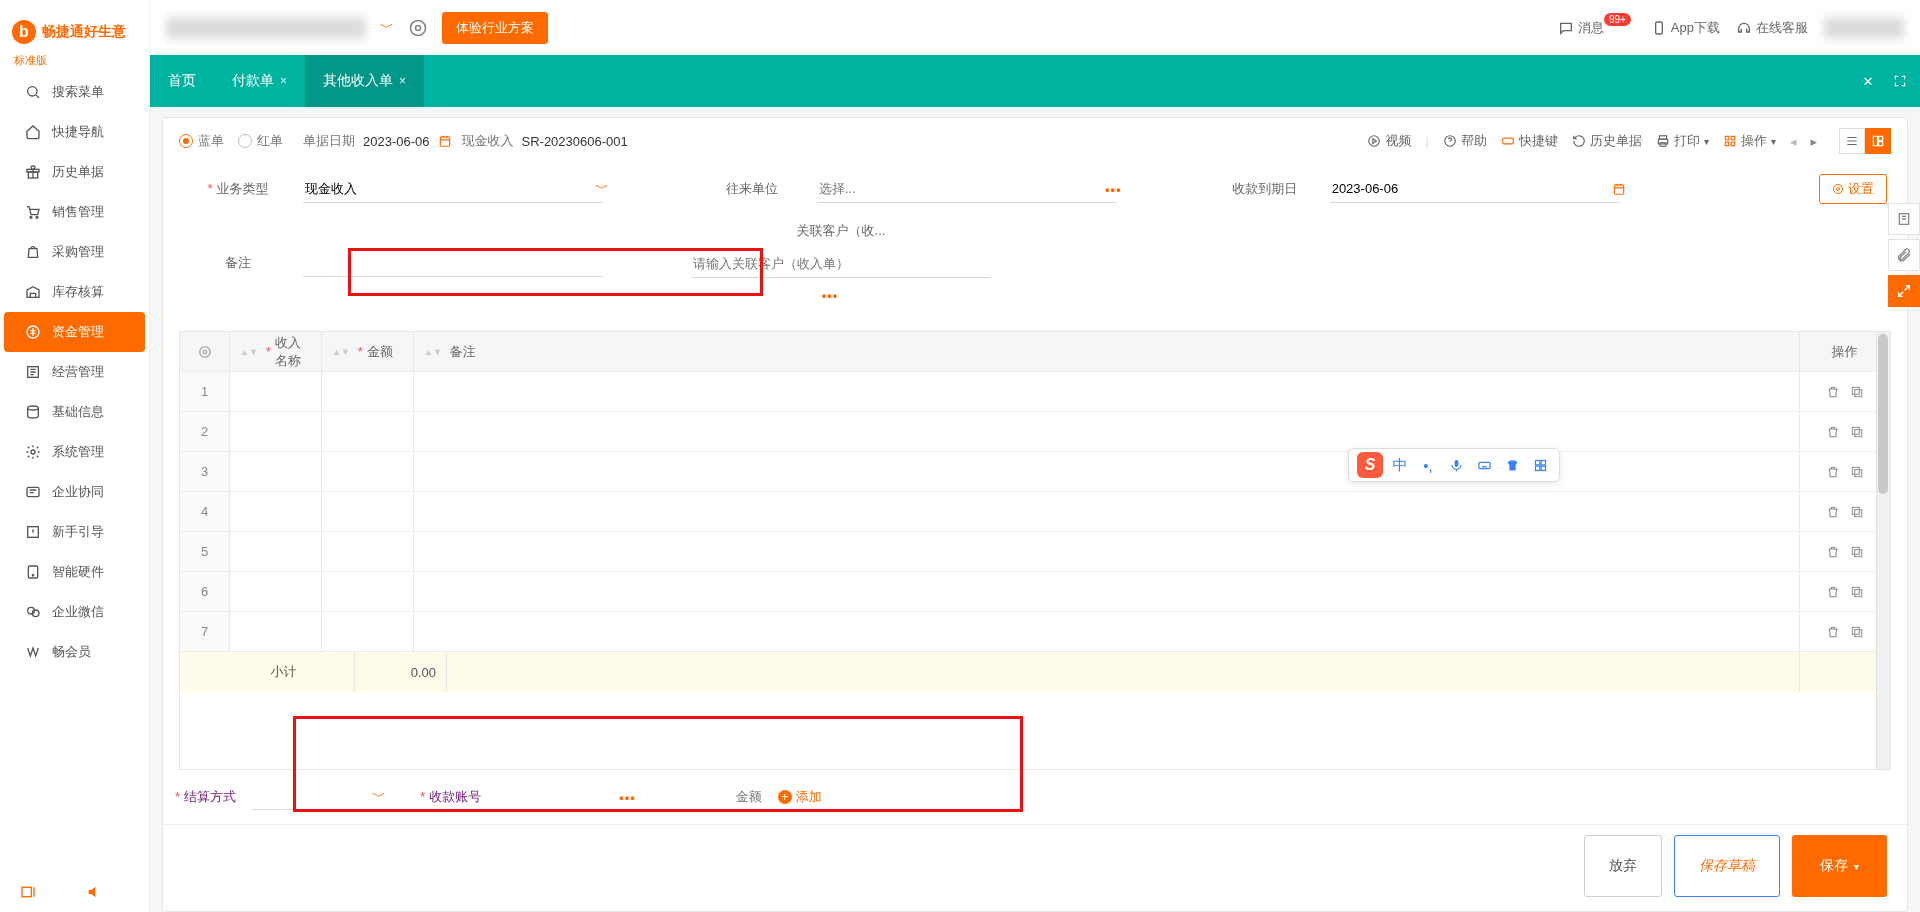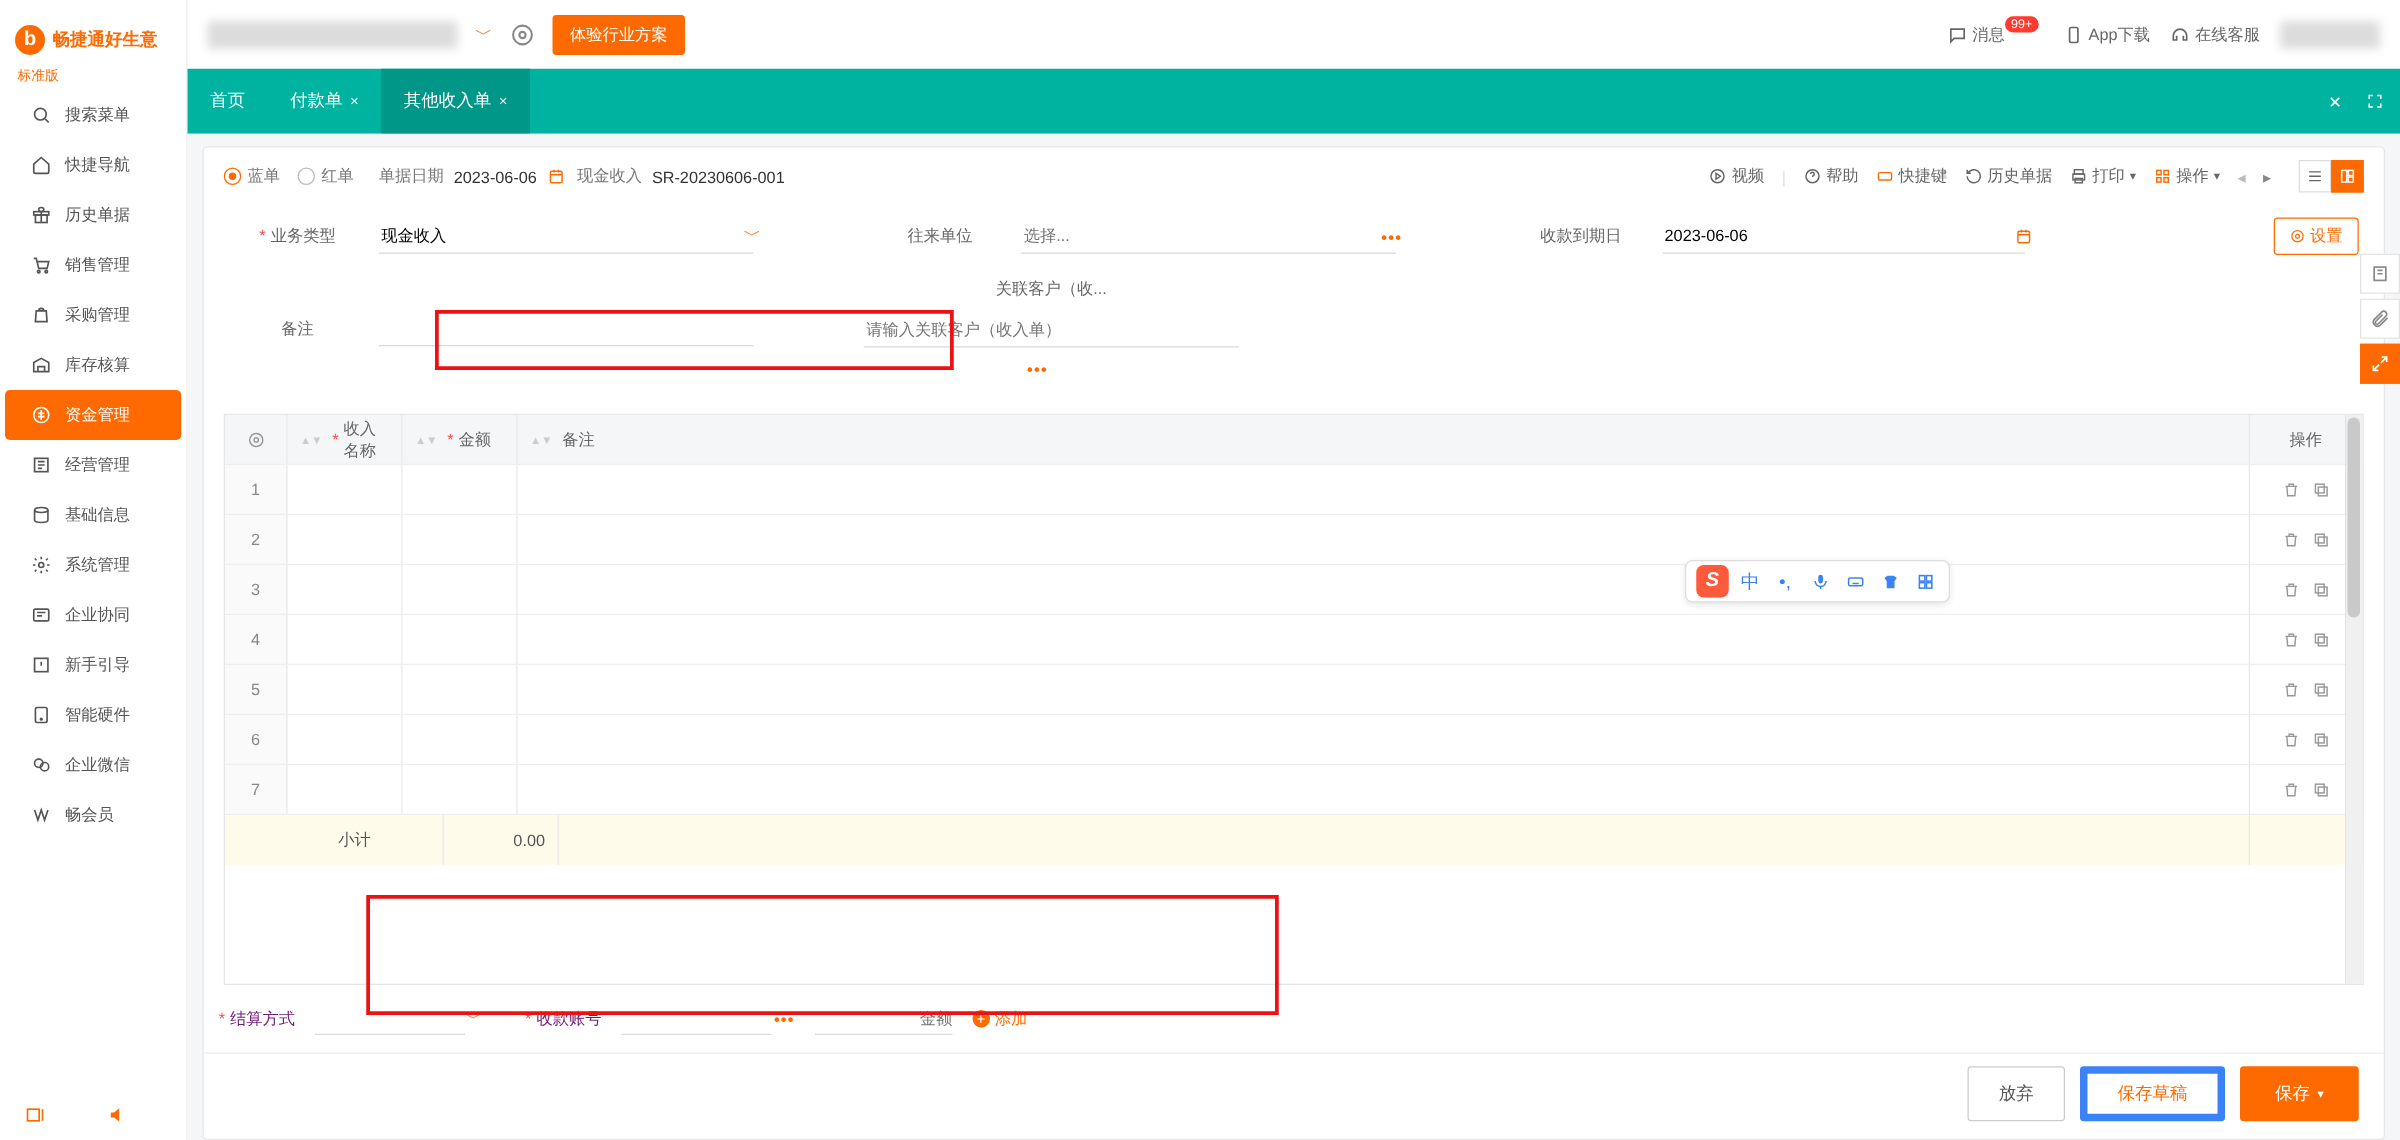--- a/index.html
+++ b/index.html
@@ -101,21 +101,21 @@
 .slabel { font-size:13px; color:#701a75;}
 .sinput { width:120px; border:none; border-bottom:1px solid #d9d9d9; height:26px; font-size:13px; outline:none;}
 .sinput.wide { width:120px;}
 .amount-in { width:110px; border:none; border-bottom:1px solid #d9d9d9; height:26px; font-size:13px; text-align:right; color:#bbb; outline:none;}
 .add-link { color:#ff6a00; display:flex; align-items:center; gap:4px; font-size:13px; cursor:pointer;}
 .add-plus { width:14px; height:14px; border-radius:50%; background:#ff6a00; color:#fff; display:flex; align-items:center; justify-content:center; font-size:12px; line-height:1;}
 
 
 .footer { padding:10px 20px 14px; display:flex; justify-content:flex-end; gap:12px; border-top:1px solid #eee; margin-top:auto;}
 .btn-default { background:#fff; border:1px solid #ccc; color:#555; padding:7px 24px; border-radius:3px; font-size:14px; cursor:pointer;}
-.btn-oline { background:#fff; border:6px solid #3b82f6; color:#ff6a00; padding:7px 24px; border-radius:3px; font-size:14px; cursor:pointer;}
+.btn-oline { background:#fff; border:1px solid #3b82f6; color:#ff6a00; padding:21px 24px; border-radius:3px; font-size:14px; cursor:pointer;font-style:italic;}
 .btn-save { background:#ff6a00; color:#fff; border:none; padding:7px 28px; border-radius:3px; font-size:14px; cursor:pointer; display:flex; align-items:center; gap:6px;}
 
 
 .right-rail { position:absolute; right:0; top:96px; width:32px; display:flex; flex-direction:column; gap:4px;}
 .rail-btn { width:32px; height:32px; background:#fff; border:1px solid #e3e3e3; display:flex; align-items:center; justify-content:center; color:#888; cursor:pointer;}
 .rail-btn.active { background:#ff6a00; color:#fff; border-color:#ff6a00;}
 
 
 .ime-float { position:fixed; right:360px; bottom:430px; display:flex; align-items:center; gap:6px; background:#fff; border:1px solid #ddd; border-radius:6px; padding:3px 8px; box-shadow:0 2px 6px rgba(0,0,0,.1);}
 .ime-s { width:26px; height:26px; background:#ff5a3c; color:#fff; border-radius:6px; display:flex; align-items:center; justify-content:center; font-weight:bold; font-size:16px; font-style:italic;}

